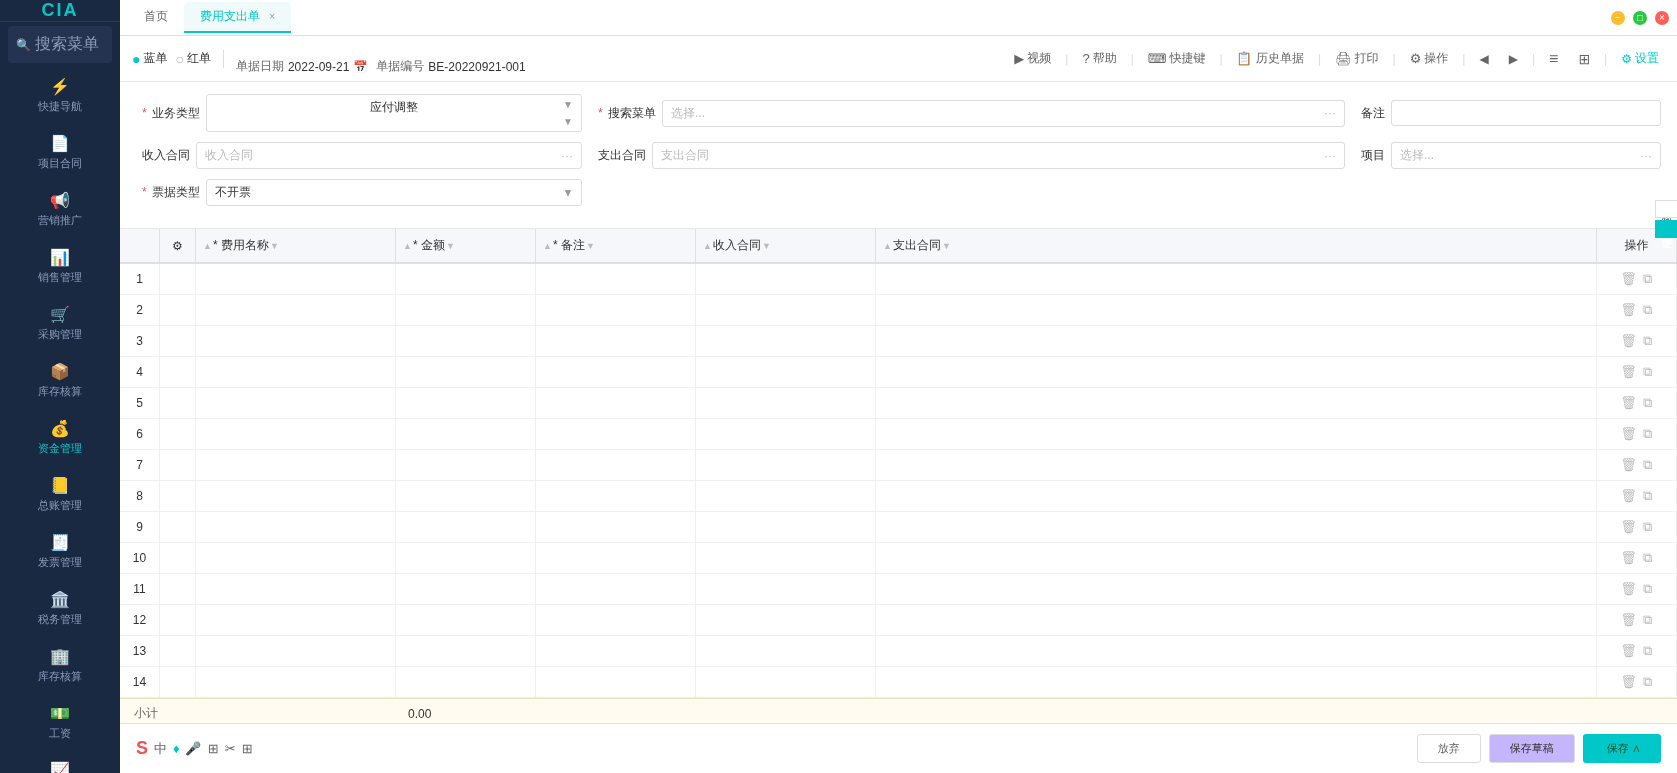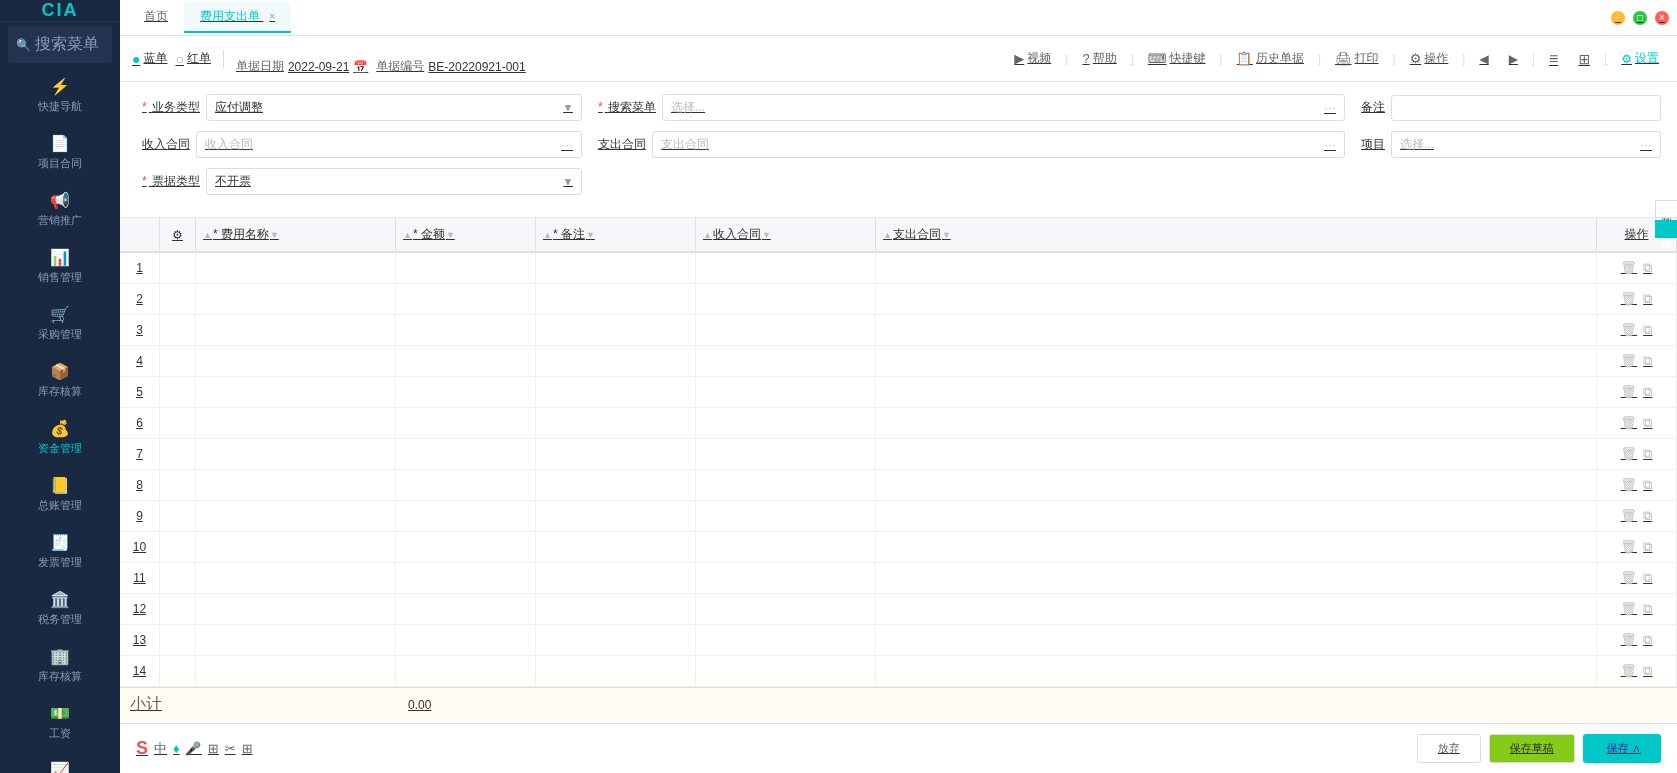--- a/index.html
+++ b/index.html
@@ -11,21 +11,21 @@
     .sidebar-logo-text { color: #00c8c8; font-size: 18px; font-weight: bold; letter-spacing: 2px; }
     .sidebar-search { display: flex; align-items: center; padding: 8px; background: #243350; margin: 4px 8px; border-radius: 4px; cursor: pointer; }
     .sidebar-search-icon { color: #8a9bb8; margin-right: 4px; font-size: 12px; }
     .sidebar-search-text { color: #8a9bb8; font-size: 16px; }
     .sidebar-item { display: flex; flex-direction: column; align-items: center; padding: 10px 4px; cursor: pointer; color: #8a9bb8; transition: color 0.2s; }
     .sidebar-item.active { color: #00c8c8; }
     .sidebar-item-icon { font-size: 16px; margin-bottom: 3px; }
     .sidebar-item-label { font-size: 11px; text-align: center; }
 
     
-    .main { flex: 1; display: flex; flex-direction: column; height: 773px; overflow: hidden; text-decoration: underline; }
+    .main { flex: 1; display: flex; flex-direction: column; height: 773px; overflow: hidden; }
 
     
     .tab-bar { display: flex; align-items: center; background: #fff; border-bottom: 1px solid #e0e0e0; padding: 0 8px; height: 36px; flex-shrink: 0; }
     .tab { padding: 6px 16px; font-size: 12px; cursor: pointer; color: #666; border-bottom: 2px solid transparent; }
     .tab.active { color: #00c8c8; border-bottom: 2px solid #00c8c8; background: #f0fafa; border-radius: 4px 4px 0 0; }
     .tab-close { font-size: 10px; margin-left: 6px; color: #999; cursor: pointer; }
     .window-controls { margin-left: auto; display: flex; gap: 8px; }
     .window-btn { width: 14px; height: 14px; border-radius: 50%; cursor: pointer; display: flex; align-items: center; justify-content: center; font-size: 10px; }
     .window-btn.close { background: #ff5f57; color: #fff; }
     .window-btn.minimize { background: #febc2e; color: #fff; }
@@ -66,32 +66,32 @@
     .col-remark { width: 160px; flex-shrink: 0; }
     .col-income { width: 180px; flex-shrink: 0; }
     .col-expense { flex: 1; min-width: 180px; }
     .col-action { width: 80px; flex-shrink: 0; justify-content: center; }
     .table-row { display: flex; align-items: stretch; border-bottom: 1px solid #f0f0f0; }
     .table-cell { padding: 6px; font-size: 12px; border-right: 1px solid #f0f0f0; display: flex; align-items: center; min-height: 30px; color: #333; }
     .table-cell.center { justify-content: center; }
     .action-icons { display: flex; gap: 6px; justify-content: center; width: 100%; }
     .action-icon { color: #bbb; cursor: pointer; font-size: 13px; }
     .subtotal-row { display: flex; align-items: center; background: #fffbf0; border-top: 1px solid #e8e0c0; padding: 6px; }
-    .subtotal-label { width: 40px; font-size: 16px; color: #666; text-align: center; }
+    .subtotal-label { width: 40px; font-size: 12px; color: #666; text-align: center; }
     .subtotal-spacer { width: 200px; }
     .subtotal-value { width: 140px; font-size: 12px; color: #333; font-weight: 500; padding-left: 6px; }
 
     
     .footer { background: #fff; border-top: 1px solid #e0e0e0; padding: 10px 16px; display: flex; align-items: center; justify-content: space-between; flex-shrink: 0; }
     .footer-logo { display: flex; align-items: center; gap: 6px; }
     .footer-buttons { display: flex; gap: 8px; }
     .btn { padding: 6px 20px; border-radius: 3px; border: none; cursor: pointer; font-size: 11px; }
     .btn-default { background: #fff; border: 1px solid #ddd; color: #666; }
-    .btn-save-draft { background: #84cc16; border: 1px solid #ddd; color: #333; }
-    .btn-save { background: #00c8c8; color: #4c1d95; border: none; padding-left: 24px; }
+    .btn-save-draft { background: #c4b5fd; border: 1px solid #ddd; color: #333; }
+    .btn-save { background: #00c8c8; color: #14532d; border: none; padding-left: 24px; }
 
     
     .side-panel { position: fixed; right: 0; top: 200px; display: flex; flex-direction: column; gap: 2px; z-index: 100; }
     .side-panel-btn { width: 22px; background: #fff; border: 1px solid #ddd; border-right: none; padding: 8px 3px; cursor: pointer; color: #666; font-size: 11px; text-align: center; writing-mode: vertical-rl; }
     .side-panel-btn.accent { background: #00c8c8; color: #fff; border-color: #00c8c8; }
 
     .required-star { color: #e55; margin-right: 2px; }
   </style>
 </head>
 <body>
@@ -251,21 +251,21 @@
     </div>
   </div>
 
   <div class="form-area">
     <div class="form-row">
       <div class="form-field" style="max-width: 440px;">
         <span class="form-field-label">
           <span class="required-star">*</span>
           <span>业务类型</span>
         </span>
-        <div class="form-field-input with-arrow" style="position:relative;">
+        <div class="form-field-input with-arrow" style="position:relative;flex-direction:column;">
           <span>应付调整</span>
           <span class="select-arrow">▼</span>
         </div>
       </div>
       <div class="form-field">
         <span class="form-field-label">
           <span class="required-star">*</span>
           <span>搜索菜单</span>
         </span>
         <div class="form-field-input">

